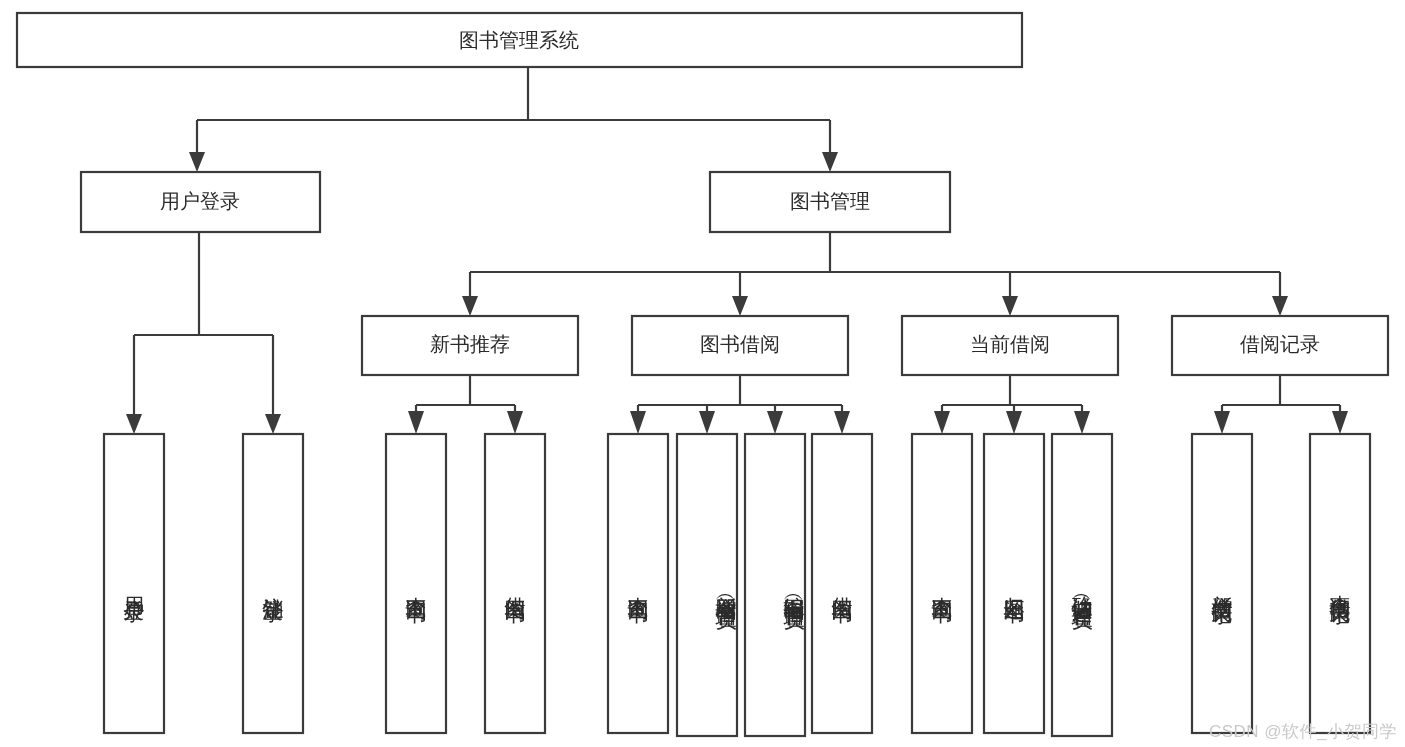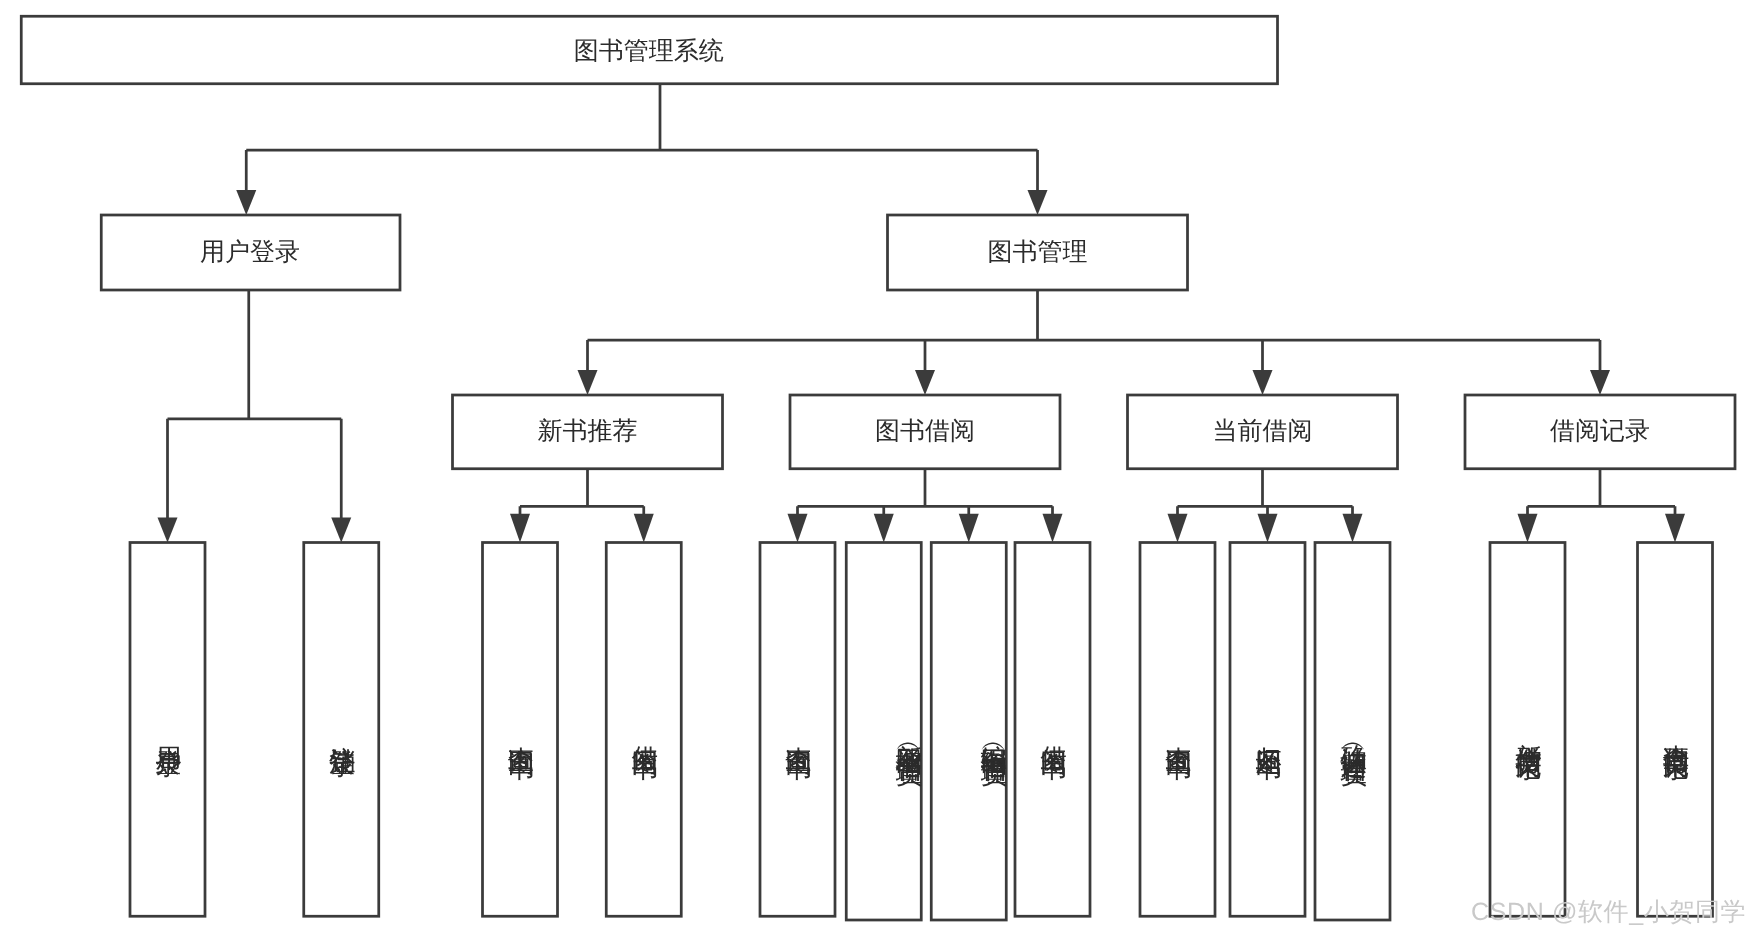--- a/index.html
+++ b/index.html
@@ -60,21 +60,21 @@
     color: #2b2b2b;
     text-align: center;
     white-space: nowrap;
     pointer-events: none;
   }
   .watermark {
     position: absolute;
     right: 8px;
     bottom: 4px;
     font-family: "Liberation Sans", "DejaVu Sans", sans-serif;
-    font-size: 20px;
+    font-size: 17px;
     color: #c9c9c9;
     letter-spacing: 0.5px;
     white-space: nowrap;
   }
 </style>
 </head>
 <body>
 
 <div id="diagram-root">
 

